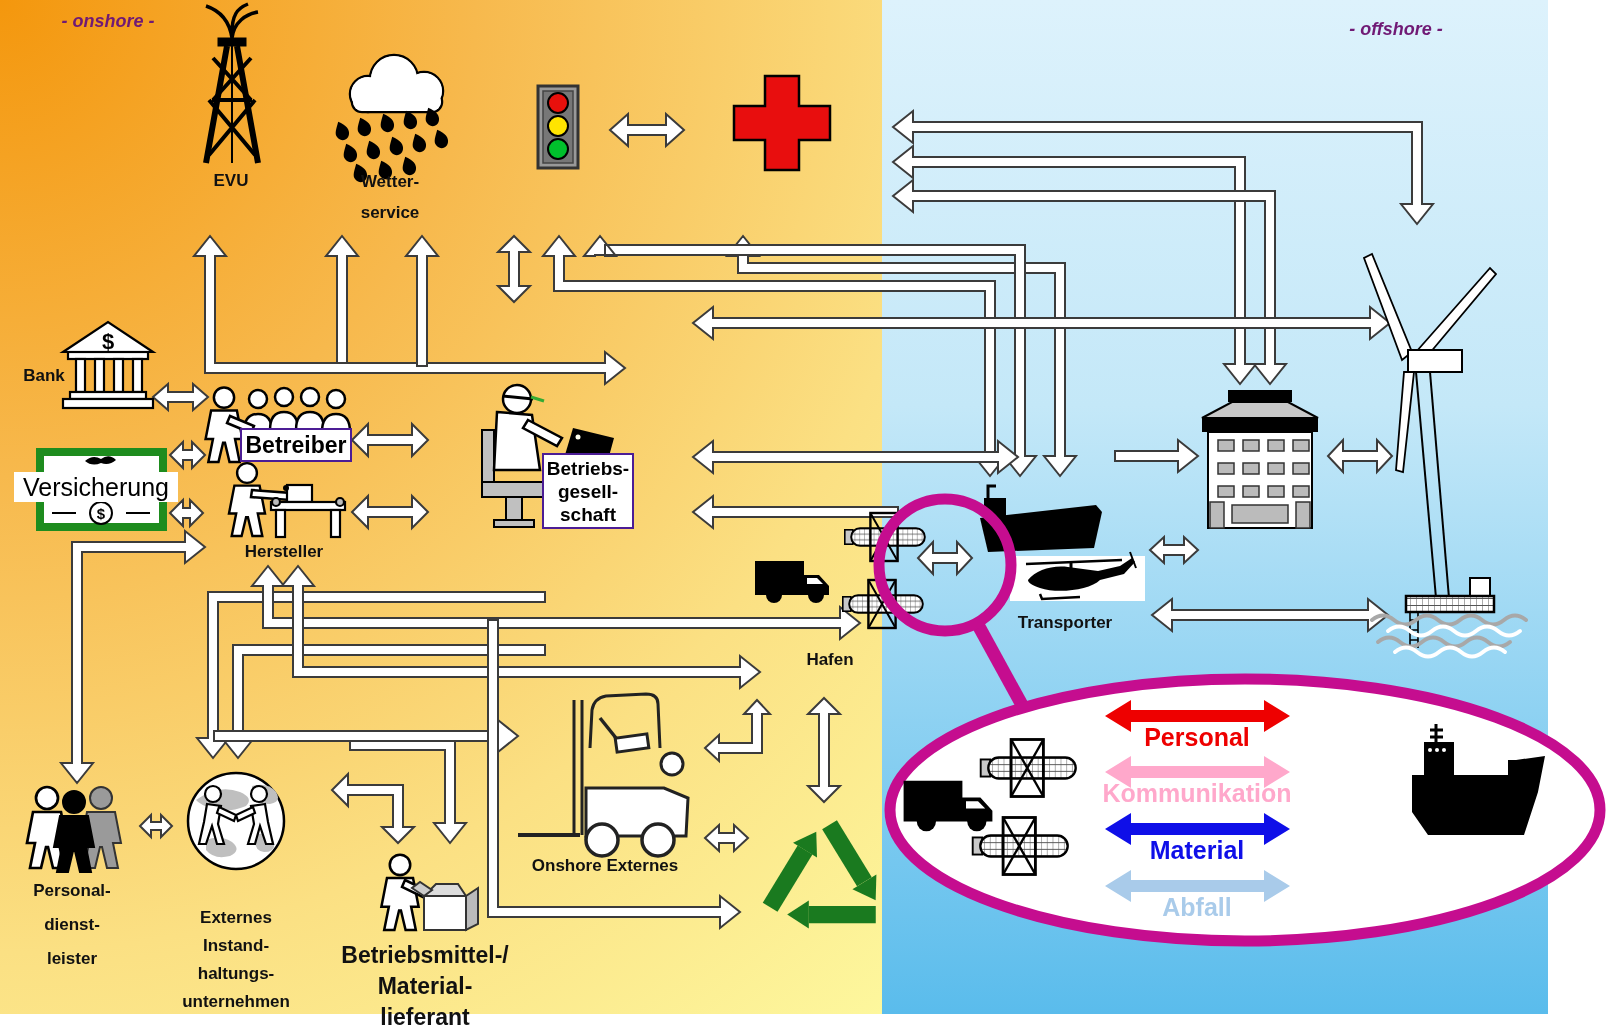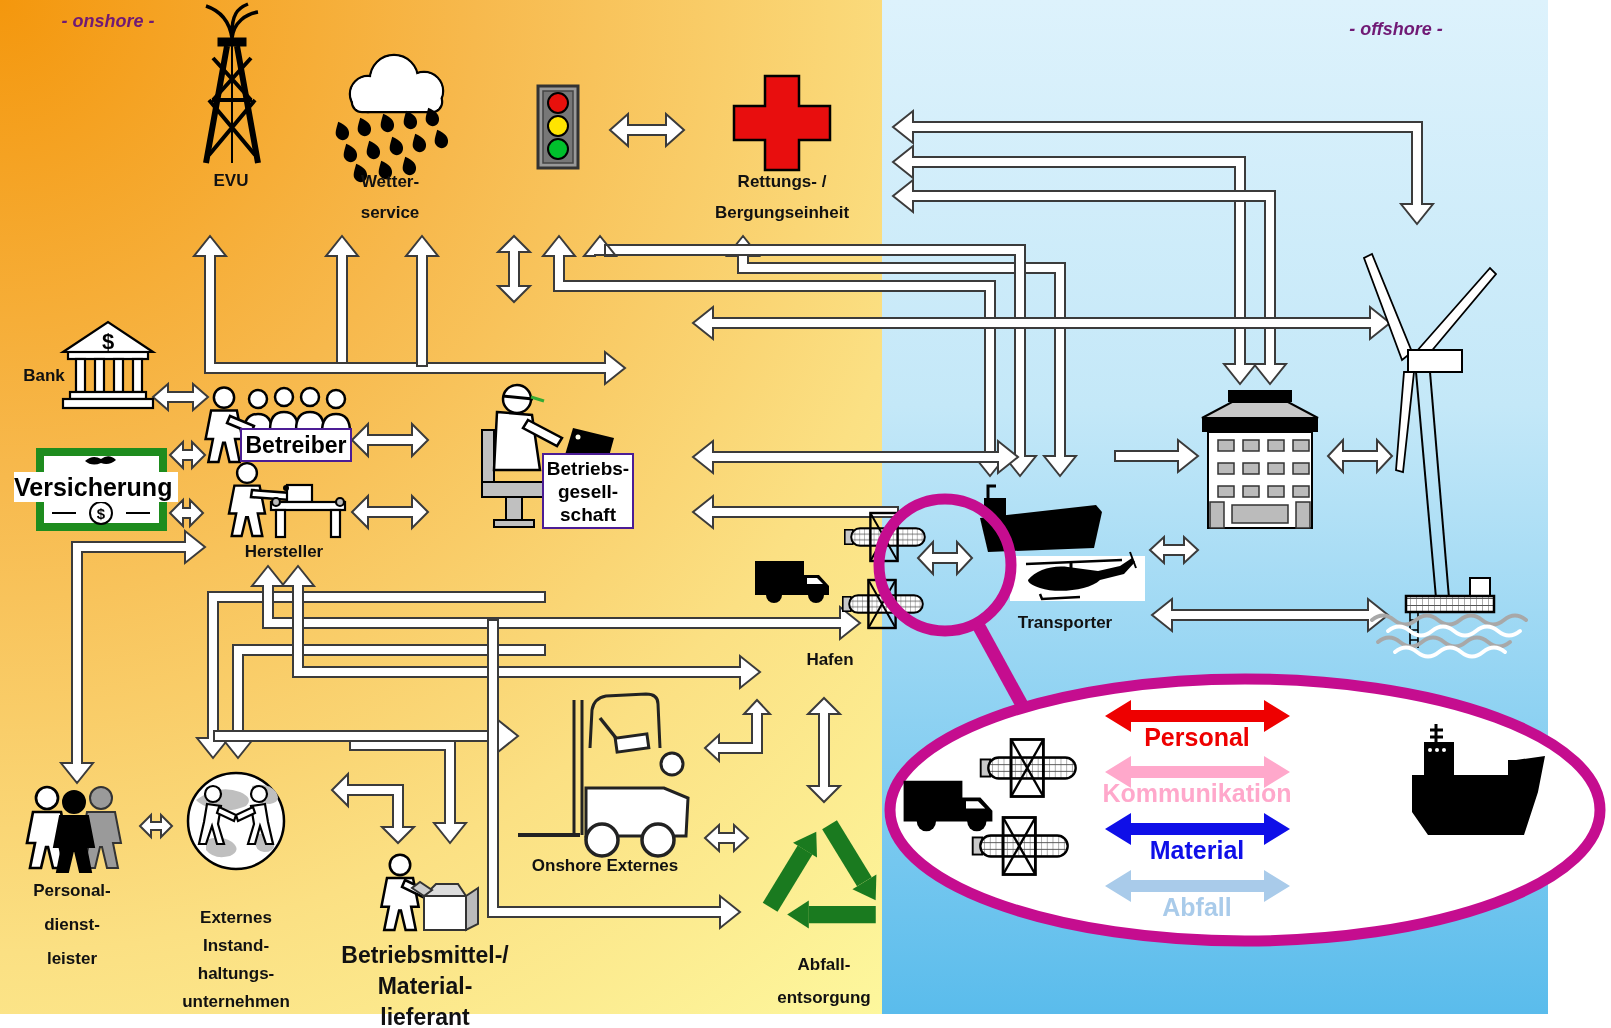--- a/index.html
+++ b/index.html
@@ -9,21 +9,21 @@
   #bg-onshore{left:0;width:882px;
     background:radial-gradient(circle 1700px at 0% 0%,#F4970D 0%,#F7B94D 28%,#FBE083 56%,#FDF89E 80%,#F8F2A0 100%);}
   #bg-offshore{left:882px;width:666px;
     background:linear-gradient(180deg,#DDF2FC 0%,#C4E8F8 40%,#5ABCEC 100%);}
   svg#scene{position:absolute;left:0;top:0;}
   .lbl{position:absolute;font-weight:bold;color:#111;white-space:pre-line;text-align:center;
        transform:translateX(-50%);font-size:17px;line-height:31px;}
   .region-lbl{font-style:italic;font-size:18px;color:#701a75;}
   .boxlbl{position:absolute;background:#fff;border:2px solid #4c1d95;color:#000;font-weight:bold;
           text-align:center;white-space:pre-line;}
-  .band{position:absolute;background:#fff;color:#000;font-weight:bold;text-align:left;}
+  .band{position:absolute;background:#fff;color:#000;font-weight:normal;text-align:center;}
   svg text{font-family:"Liberation Sans",sans-serif;font-weight:bold;}
   .arr{fill:#fff;stroke:#3b3b3b;stroke-width:2px;}
 </style>
 </head>
 <body>
 
 <div id="stage">
   <div id="bg-onshore" class="bg"></div>
   <div id="bg-offshore" class="bg"></div>
 
@@ -355,22 +355,20 @@
       </g>
     </g>
   </svg>
 
   <div class="lbl region-lbl" style="left:108px;top:6px">- onshore -</div>
   <div class="lbl region-lbl" style="left:1396px;top:14px">- offshore -</div>
 
   <div class="lbl" style="left:231px;top:165px">EVU</div>
   <div class="lbl" style="left:390px;top:166px">Wetter-
 service</div>
-  <div class="lbl" style="left:782px;top:166px">Rettungs- /
-Bergungseinheit</div>
   <div class="lbl" style="left:44px;top:360px">Bank</div>
 
   <div class="boxlbl" style="left:240px;top:428px;width:108px;height:30px;font-size:23px;line-height:30px">Betreiber</div>
   <div class="band" style="left:14px;top:472px;width:164px;height:30px;font-size:25px;line-height:30px">Versicherung</div>
   <div class="lbl" style="left:284px;top:536px">Hersteller</div>
   <div class="boxlbl" style="left:542px;top:453px;width:88px;height:70px;font-size:19px;line-height:23px;padding-top:2px">Betriebs-
 gesell-
 schaft</div>
 
   <div class="lbl" style="left:830px;top:644px">Hafen</div>
@@ -380,15 +378,13 @@
 dienst-
 leister</div>
   <div class="lbl" style="left:236px;top:904px;line-height:28px">Externes
 Instand-
 haltungs-
 unternehmen</div>
   <div class="lbl" style="left:425px;top:940px;font-size:23px;line-height:31px">Betriebsmittel-/
 Material-
 lieferant</div>
   <div class="lbl" style="left:605px;top:850px">Onshore Externes</div>
-  <div class="lbl" style="left:824px;top:948px;line-height:33px">Abfall-
-entsorgung</div>
 </div>
 
 </body></html>

